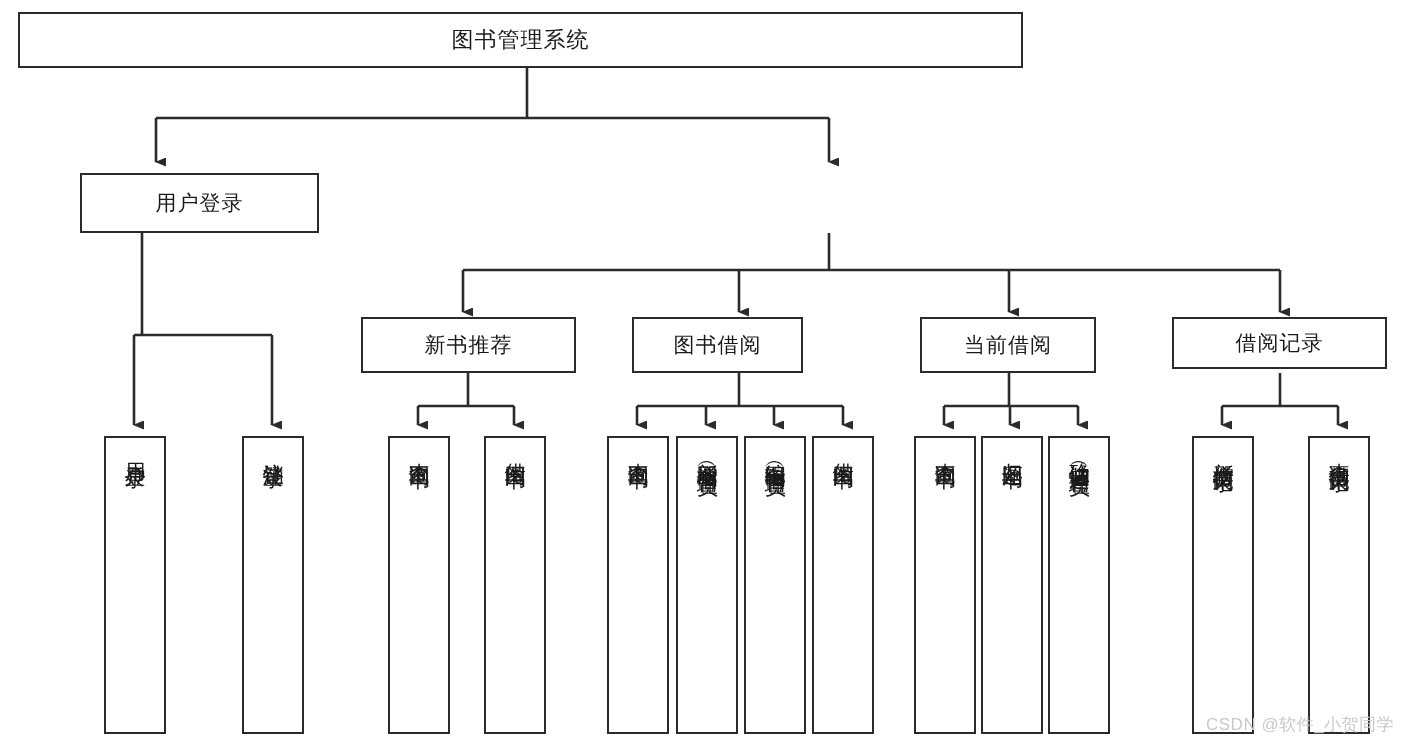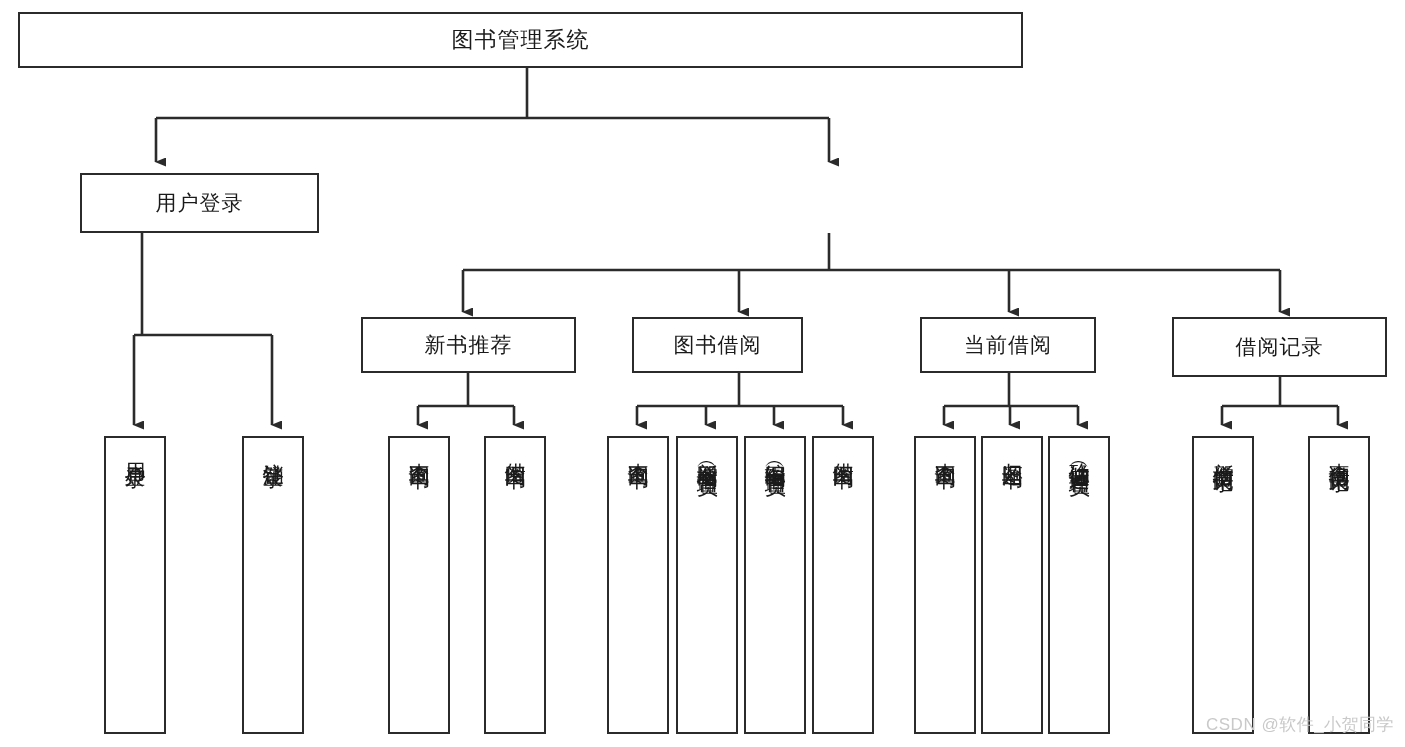--- a/index.html
+++ b/index.html
@@ -132,21 +132,21 @@
 
   <div class="node horiz" style="left:361px; top:317px; width:215px; height:56px;">
     <span>新书推荐</span>
   </div>
   <div class="node horiz" style="left:632px; top:317px; width:171px; height:56px;">
     <span>图书借阅</span>
   </div>
   <div class="node horiz" style="left:902px; top:317px; width:176px; height:56px;margin-left:18px;">
     <span>当前借阅</span>
   </div>
-  <div class="node horiz" style="left:1172px; top:317px; width:215px; height:60px;">
+  <div class="node horiz" style="left:1172px; top:317px; width:215px; height:52px;">
     <span>借阅记录</span>
   </div>
 
   <div class="node vert" style="left:104px; top:436px; width:62px; height:298px;">
     <span class="vlabel">用户登录</span>
   </div>
   <div class="node vert" style="left:242px; top:436px; width:62px; height:298px;">
     <span class="vlabel">注销登录</span>
   </div>
 

